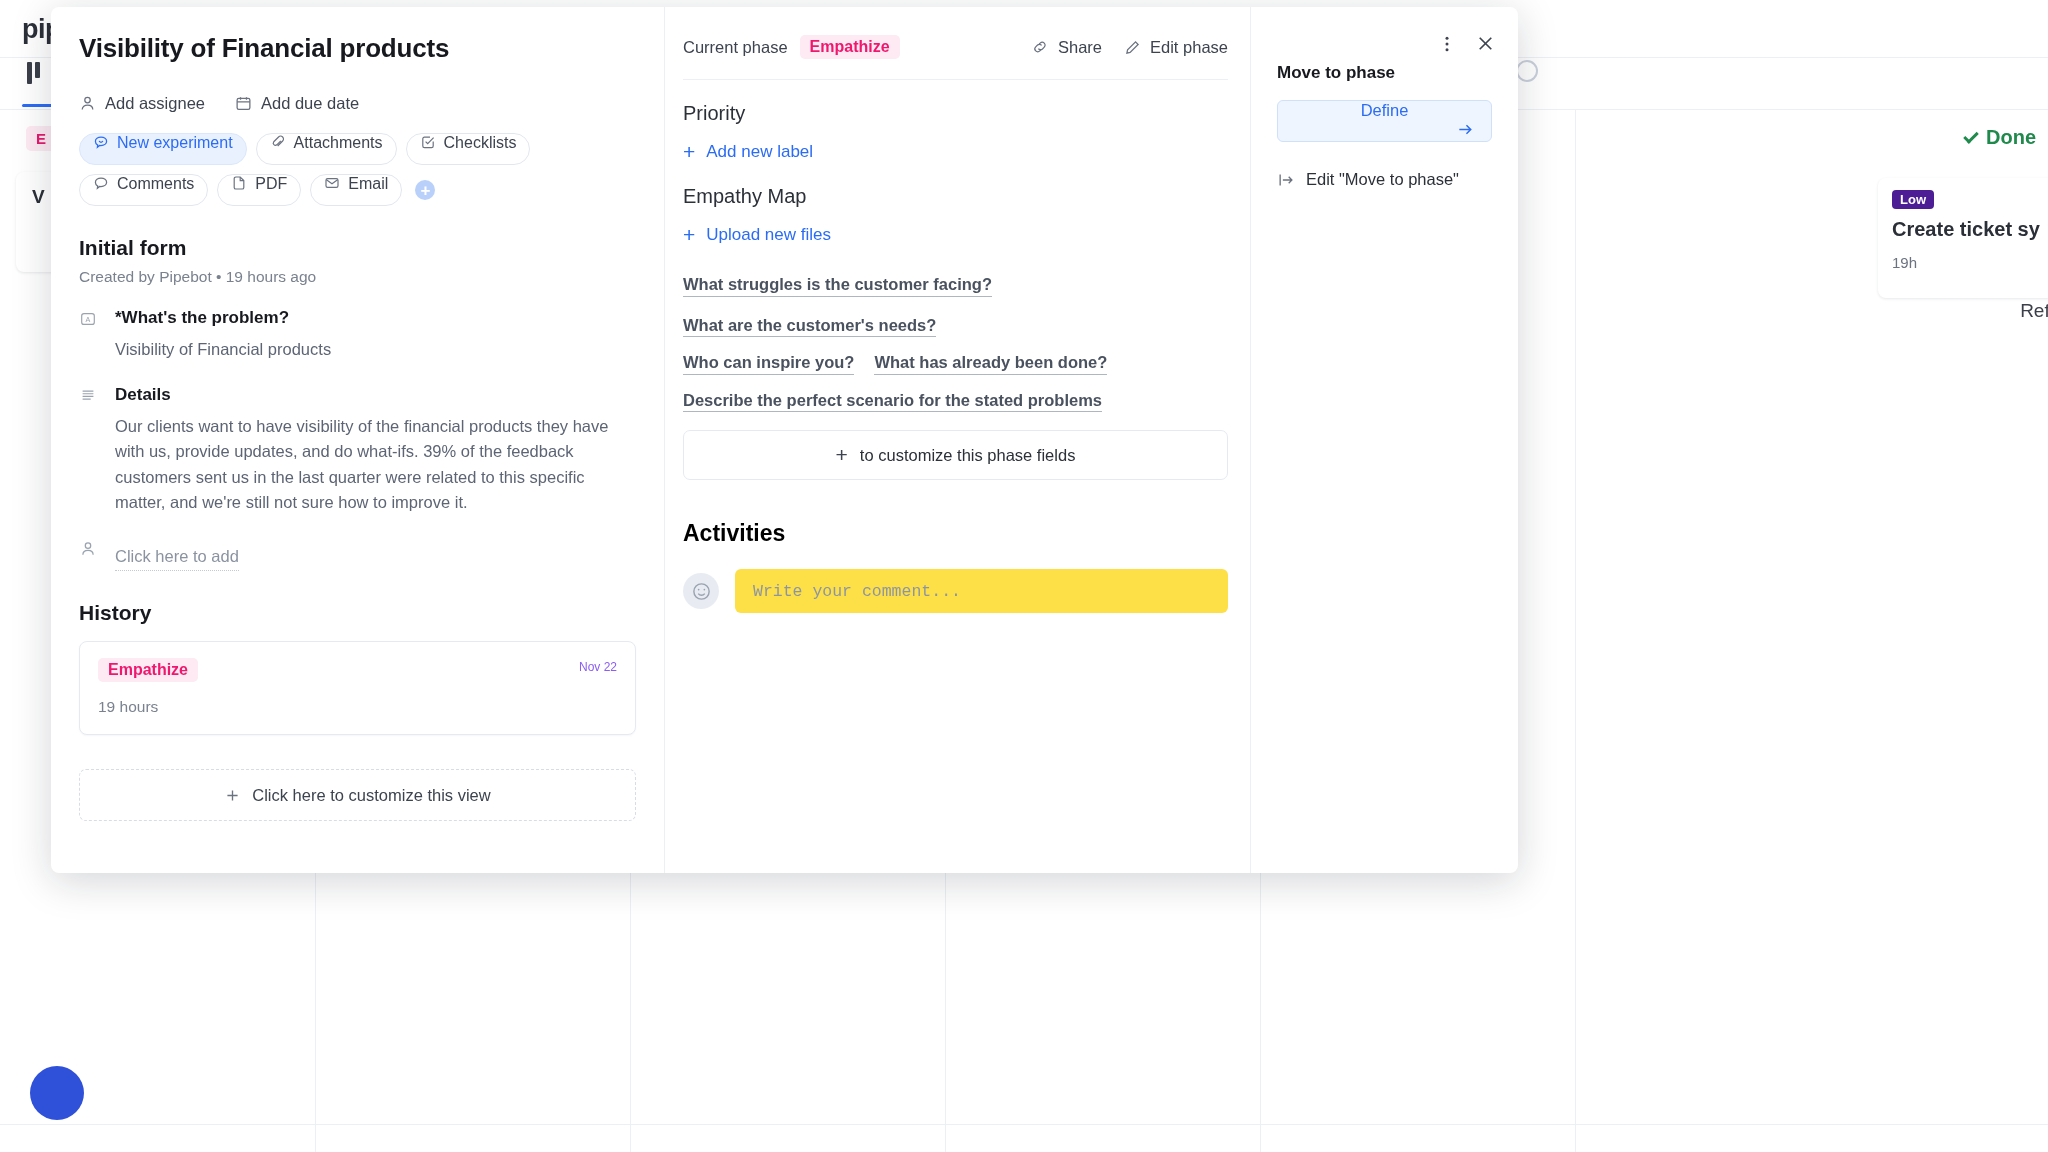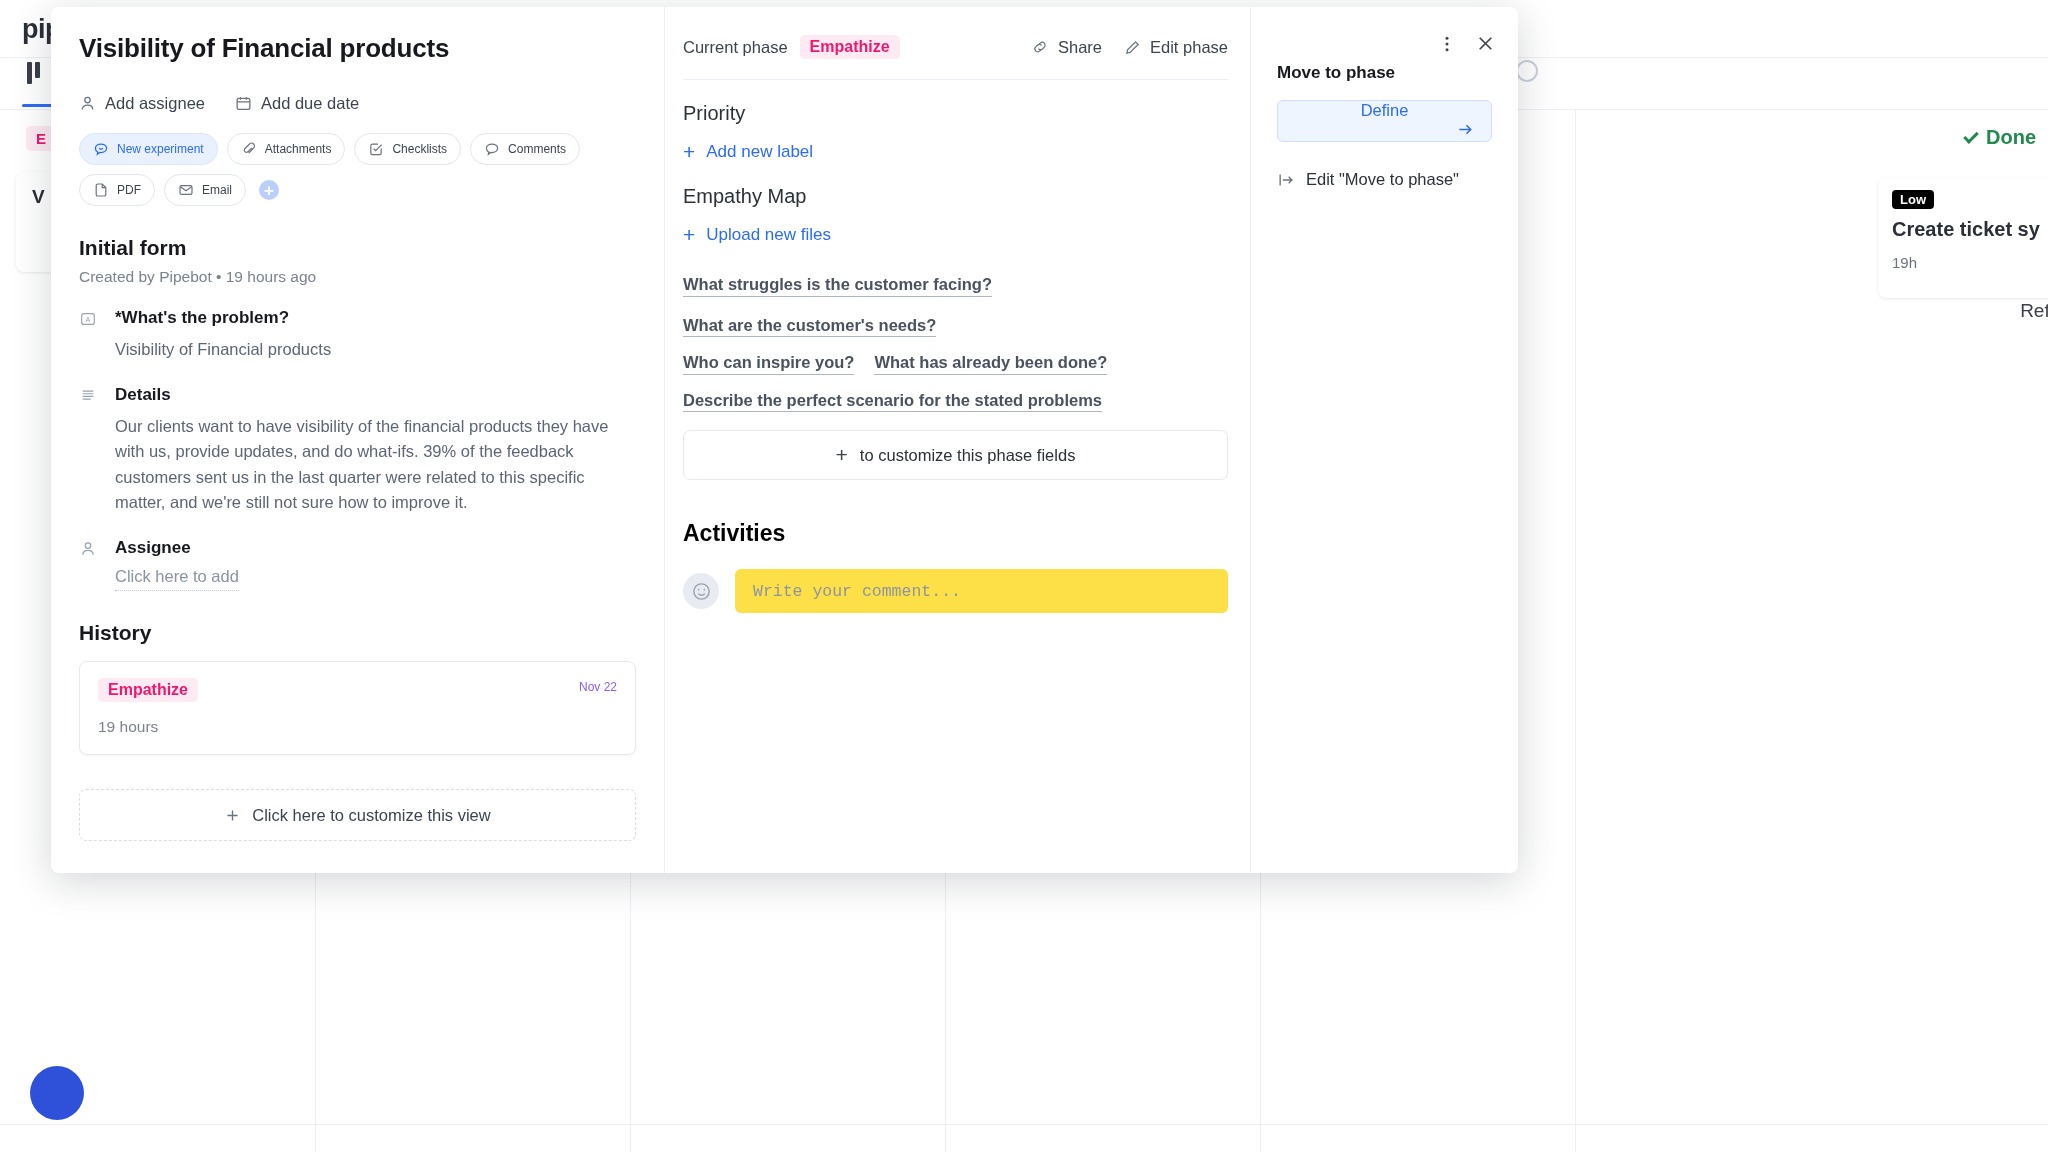--- a/index.html
+++ b/index.html
@@ -61,21 +61,21 @@
     background: #fff; border-radius: 8px; box-shadow: 0 1px 3px rgba(20,30,50,.10);
     padding: 14px 16px; color: #2b2f38; font-size: 19px; font-weight: 600;
     overflow: hidden;
   }
   .bg-card-right {
     position: absolute; right: -80px; top: 178px; width: 250px; height: 120px;
     background: #fff; border-radius: 8px; box-shadow: 0 1px 3px rgba(20,30,50,.10);
     padding: 12px 14px; overflow: hidden;
   }
   .bg-low {
-    display: inline-block; background: #000000; color: #fff;
+    display: inline-block; background: #4c1d95; color: #fff;
     font-size: 13px; font-weight: 700; padding: 2px 8px; border-radius: 4px;
   }
   .bg-card-right .t { margin-top: 8px; font-size: 20px; font-weight: 600; color: #2b2f38; line-height: 1.25; }
   .bg-card-right .m { margin-top: 12px; font-size: 15px; color: #6b7280; }
   .bg-reflect {
     position: absolute; right: -26px; top: 300px;
     font-size: 19px; color: #3a3f4a;
   }
   .bg-fab {
     position: absolute; left: 30px; bottom: 32px;
@@ -108,24 +108,24 @@
   }
   .meta-row { display: flex; gap: 30px; margin-top: 30px; align-items: center; }
   .meta-item {
     display: flex; align-items: center; gap: 9px;
     font-size: 16.5px; color: #3d4450; cursor: pointer;
   }
   .ico { flex: 0 0 auto; display: inline-flex; color: #6b7280; }
 
   .chips { display: flex; flex-wrap: wrap; gap: 9px; margin-top: 20px; width: 560px; }
   .chip {
-    display: inline-flex; align-items: center; gap: 8px;
+    display: inline-flex; gap: 8px;
     height: 32px; padding: 0 13px; border-radius: 17px;
     border: 1px solid #e2e7ee; background: #fff;
-    font-size: 12px; color: #3d4450; cursor: pointer; white-space: nowrap;
+    font-size: 16px; color: #3d4450; cursor: pointer; white-space: nowrap;
   }
   .chip.active { background: #eaf1fe; border-color: #dbe7fd; color: #2b6cf5; }
   .chip.active .ico { color: #2b6cf5; }
   .chip-add {
     width: 20px; height: 20px; border-radius: 50%; background: #b9d0fb;
     display: inline-flex; align-items: center; justify-content: center;
     color: #fff; font-size: 17px; line-height: 1; cursor: pointer;
     align-self: center; margin-left: 4px; font-weight: 600;
   }
 
@@ -382,21 +382,20 @@
     </div>
 
     <div class="field">
       <div class="field-icon">
         <svg width="18" height="18" viewBox="0 0 20 20" fill="none" stroke="currentColor" stroke-width="1.4">
           <circle cx="10" cy="6.3" r="3"></circle>
             <path d="M4.3 16.5c0-3.1 2.6-4.9 5.7-4.9s5.7 1.8 5.7 4.9"></path>
         </svg>
       </div>
       <div class="field-body">
-        <div class="field-label">Assignee</div>
         <div class="placeholder-line">Click here to add</div>
       </div>
     </div>
 
     <div class="sec-h">History</div>
 
     <div class="hist-card">
       <div class="hist-top">
         <span class="badge-pink">Empathize</span>
         <span class="hist-date">Nov 22</span>

